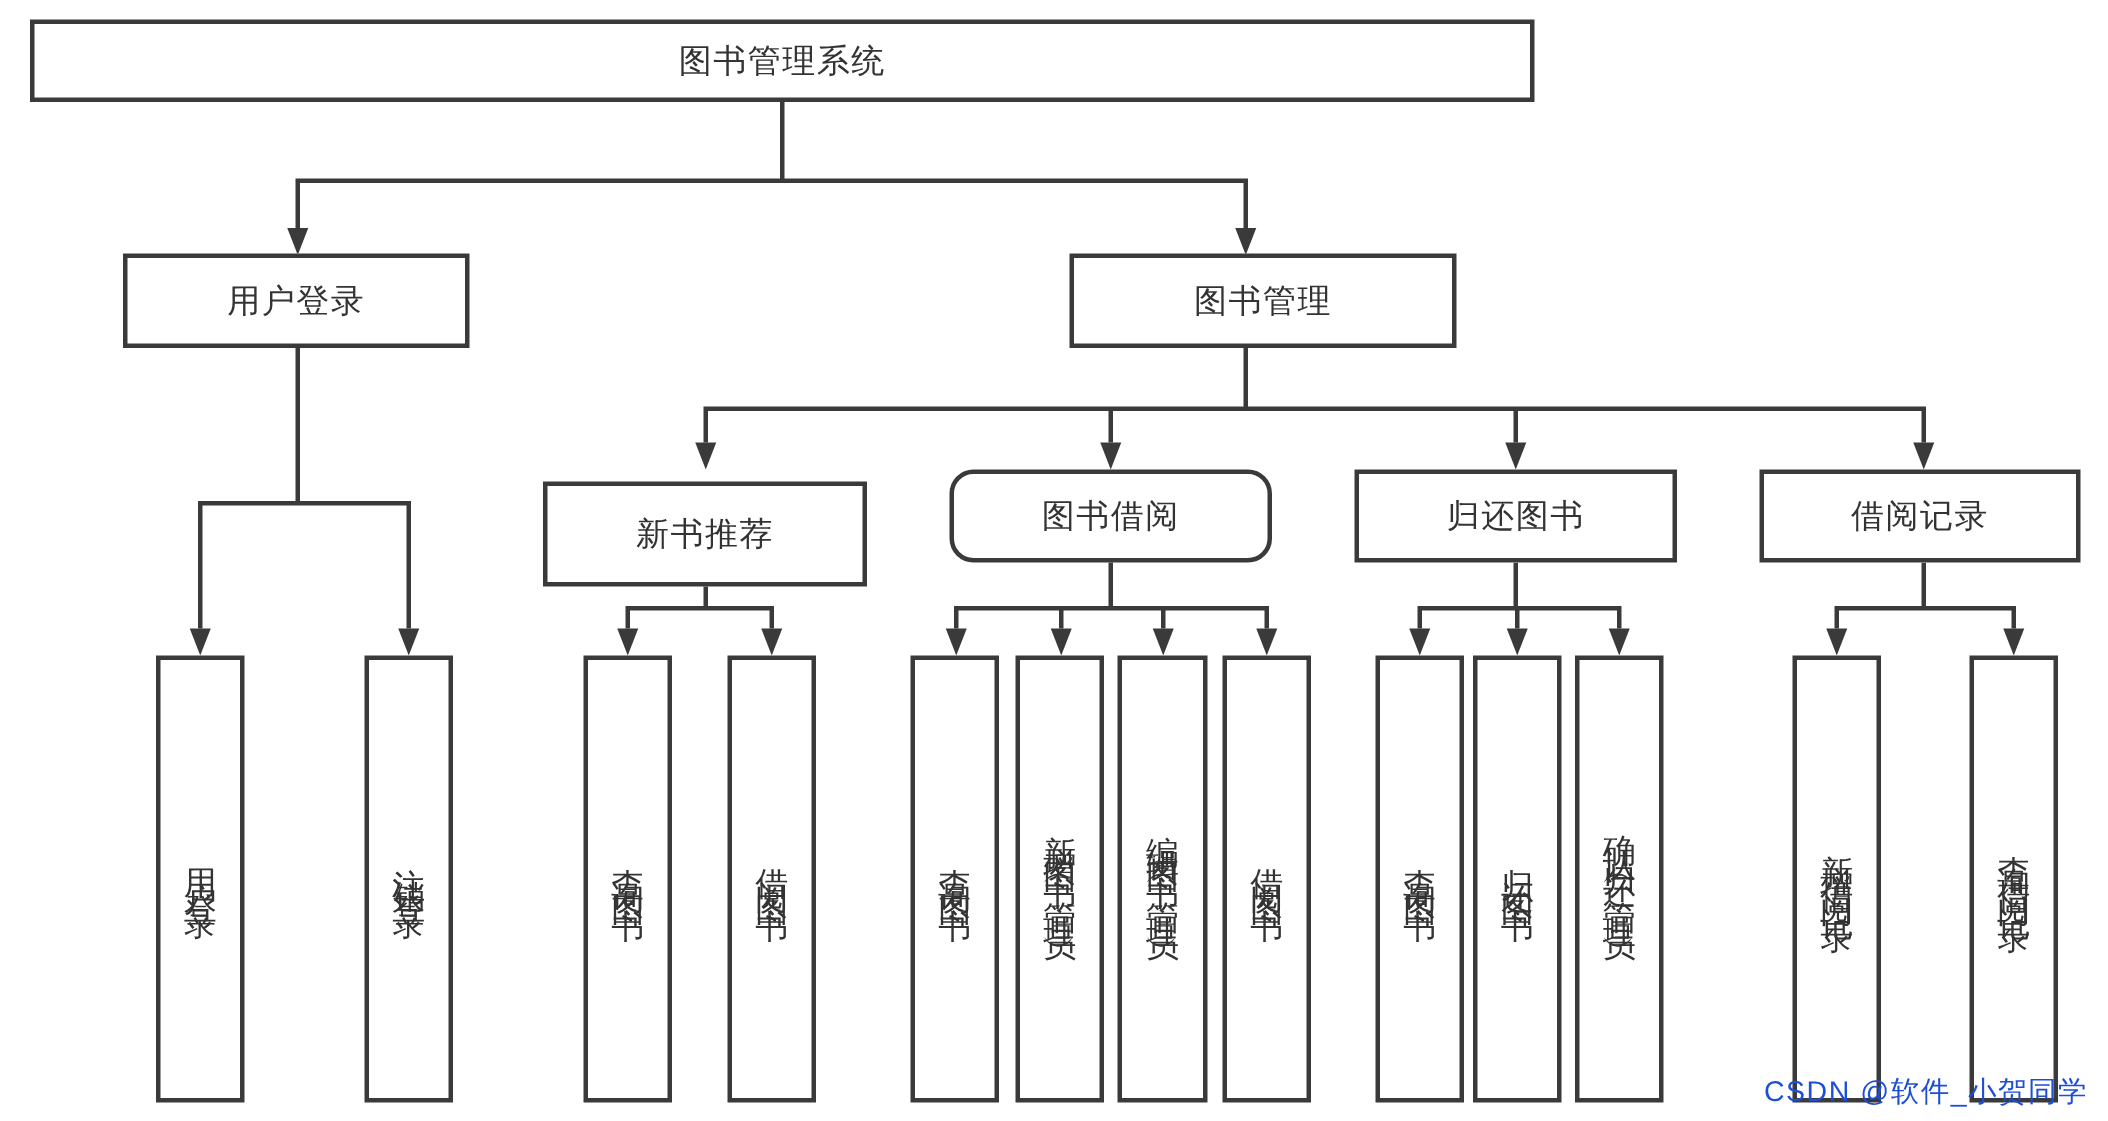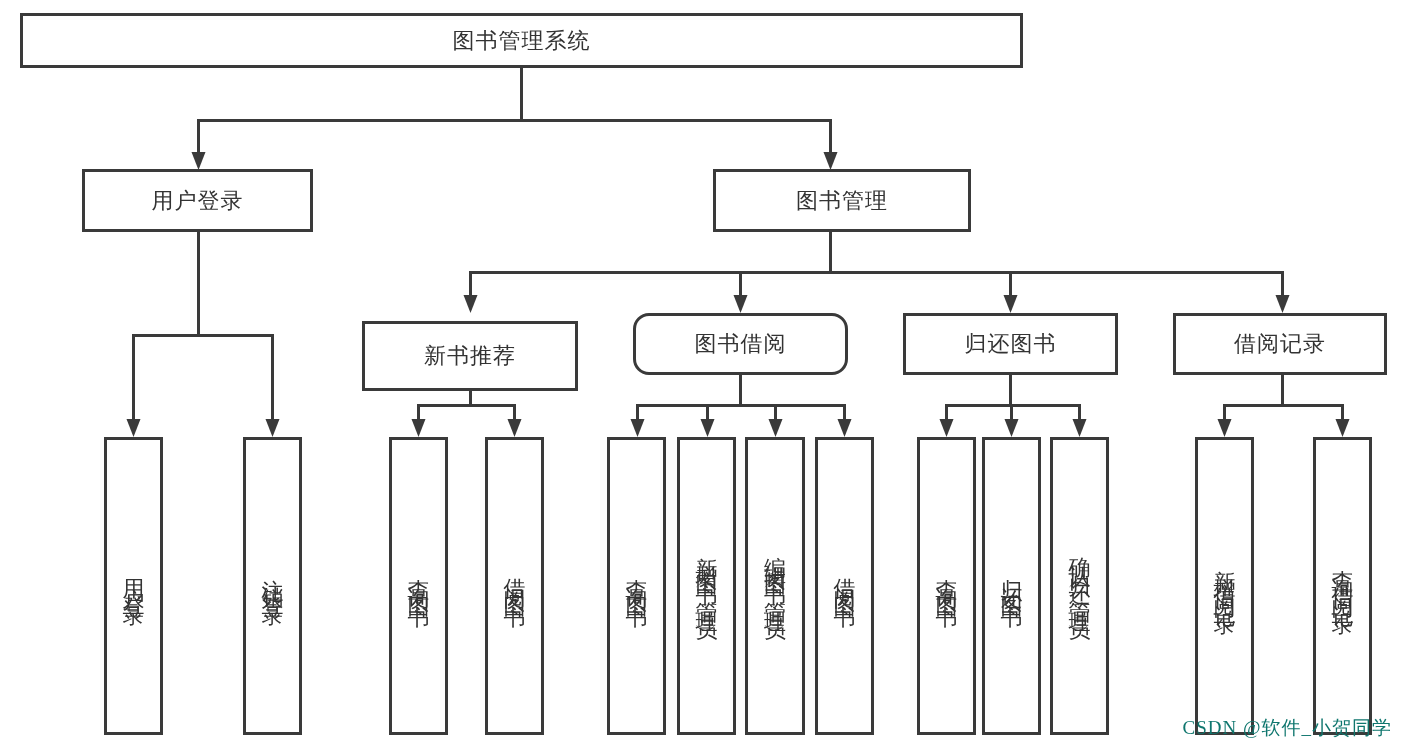--- a/index.html
+++ b/index.html
@@ -68,23 +68,23 @@
   .l-cb-return  { left: 982px; }
   .l-cb-confirm { left: 1050px; }
   .l-br-add     { left: 1195px; }
   .l-br-query   { left: 1313px; }
 
   .watermark {
     position: absolute;
     right: 13px;
     bottom: 6px;
     font-size: 19px;
-    color: #0f766e;
+    color: #1d4ed8;
     letter-spacing: 1px;
-    font-family: Liberation Serif, serif;
+    font-family: Liberation Sans, sans-serif;
   }
 </style>
 </head>
 <body>
 
 <div class="canvas">
 
   <svg class="connectors" viewBox="0 0 1405 747" xmlns="http://www.w3.org/2000/svg">
     <g stroke="#3a3a3a" stroke-width="3" fill="none">
       <path d="M521.5 68 V120.5 M198.5 120.5 H830.5 M198.5 119 V152 M830.5 119 V152"></path>

